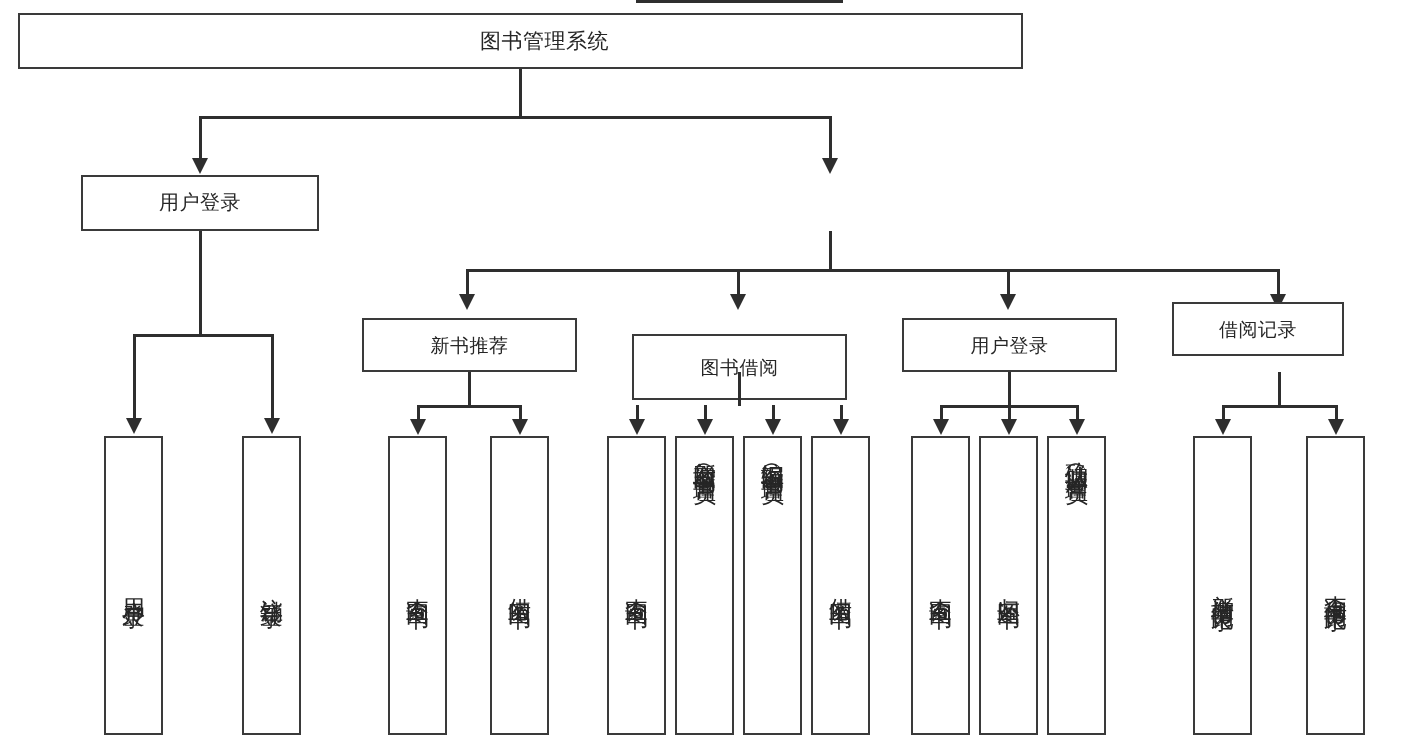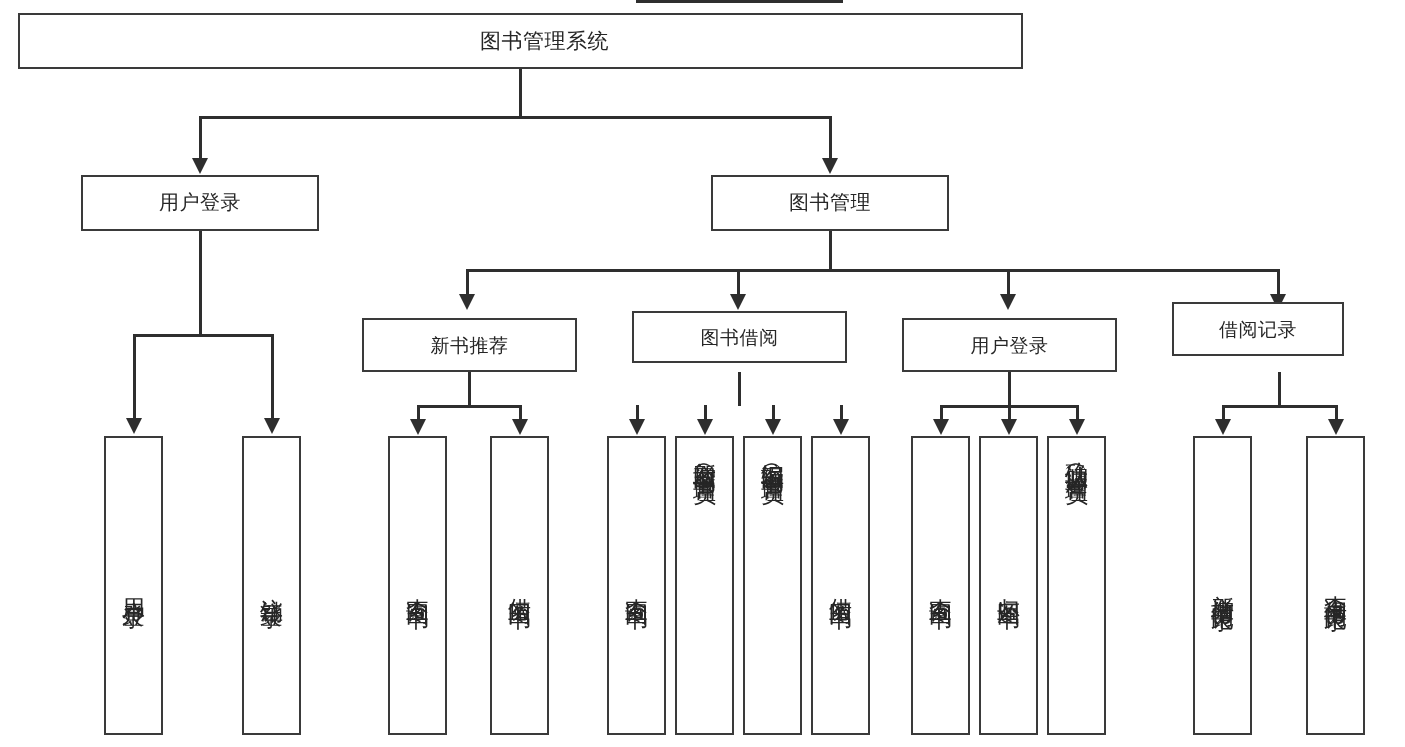--- a/index.html
+++ b/index.html
@@ -76,21 +76,20 @@
 
   <div class="vline" style="left:519px;top:69px;height:48px;"></div>
   <div class="hline" style="left:199px;top:116px;width:633px;"></div>
   <div class="vline" style="left:199px;top:116px;height:44px;"></div>
   <div class="arrow" style="left:192px;top:158px;"></div>
   <div class="vline" style="left:829px;top:116px;height:44px;"></div>
   <div class="arrow" style="left:822px;top:158px;"></div>
 
   <div class="node lvl2" style="left:81px;top:175px;width:238px;height:56px;">用户登录</div>
 
-  <div class="node lvl2" style="left:711px;top:175px;width:238px;height:56px;">图书管理</div>
 
   <div class="vline" style="left:199px;top:231px;height:104px;"></div>
   <div class="hline" style="left:133px;top:334px;width:141px;"></div>
   <div class="vline" style="left:133px;top:334px;height:86px;"></div>
   <div class="arrow" style="left:126px;top:418px;"></div>
   <div class="vline" style="left:271px;top:334px;height:86px;"></div>
   <div class="arrow" style="left:264px;top:418px;"></div>
 
   <div class="vline" style="left:829px;top:231px;height:40px;"></div>
   <div class="hline" style="left:466px;top:269px;width:814px;"></div>
@@ -98,21 +97,21 @@
   <div class="arrow" style="left:459px;top:294px;"></div>
   <div class="vline" style="left:737px;top:269px;height:28px;"></div>
   <div class="arrow" style="left:730px;top:294px;"></div>
   <div class="vline" style="left:1007px;top:269px;height:28px;"></div>
   <div class="arrow" style="left:1000px;top:294px;"></div>
   <div class="vline" style="left:1277px;top:269px;height:28px;"></div>
   <div class="arrow" style="left:1270px;top:294px;"></div>
 
   <div class="node lvl3" style="left:362px;top:318px;width:215px;height:54px;">新书推荐</div>
 
-  <div class="node lvl3" style="left:632px;top:311px;width:215px;height:52px;">图书借阅</div>
+  <div class="node lvl3" style="left:632px;top:334px;width:215px;height:66px;">图书借阅</div>
 
   <div class="node lvl3" style="left:902px;top:318px;width:215px;height:54px;">用户登录</div>
 
   <div class="node lvl3" style="left:1172px;top:302px;width:172px;height:54px;">借阅记录</div>
 
   <div class="vline" style="left:468px;top:372px;height:34px;"></div>
   <div class="hline" style="left:417px;top:405px;width:105px;"></div>
   <div class="vline" style="left:417px;top:405px;height:16px;"></div>
   <div class="arrow" style="left:410px;top:419px;"></div>
   <div class="vline" style="left:519px;top:405px;height:16px;"></div>

